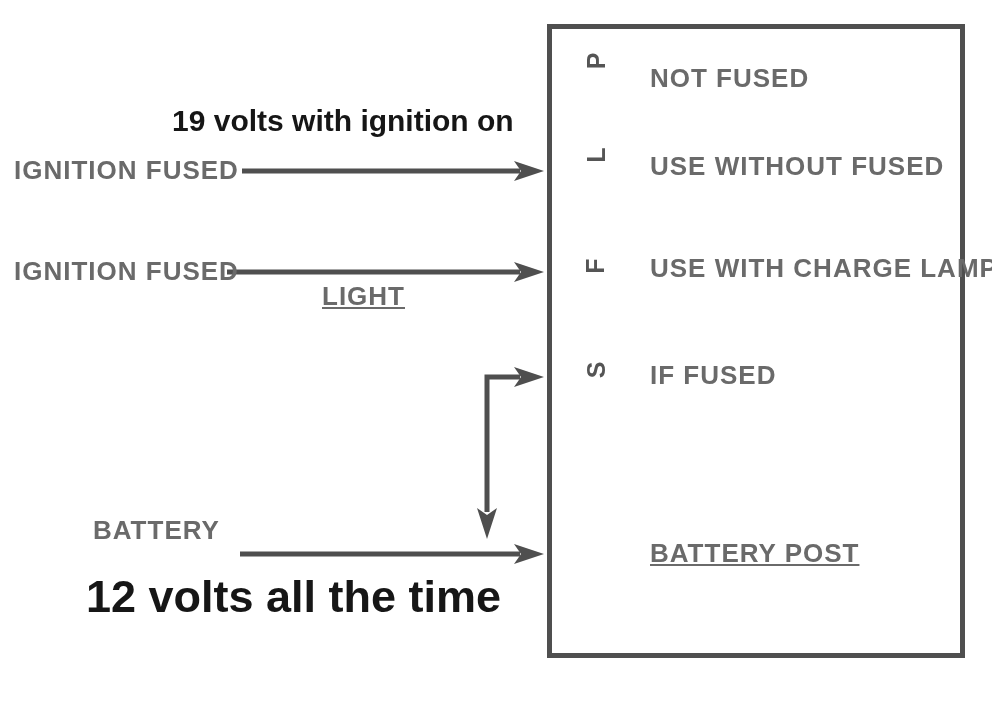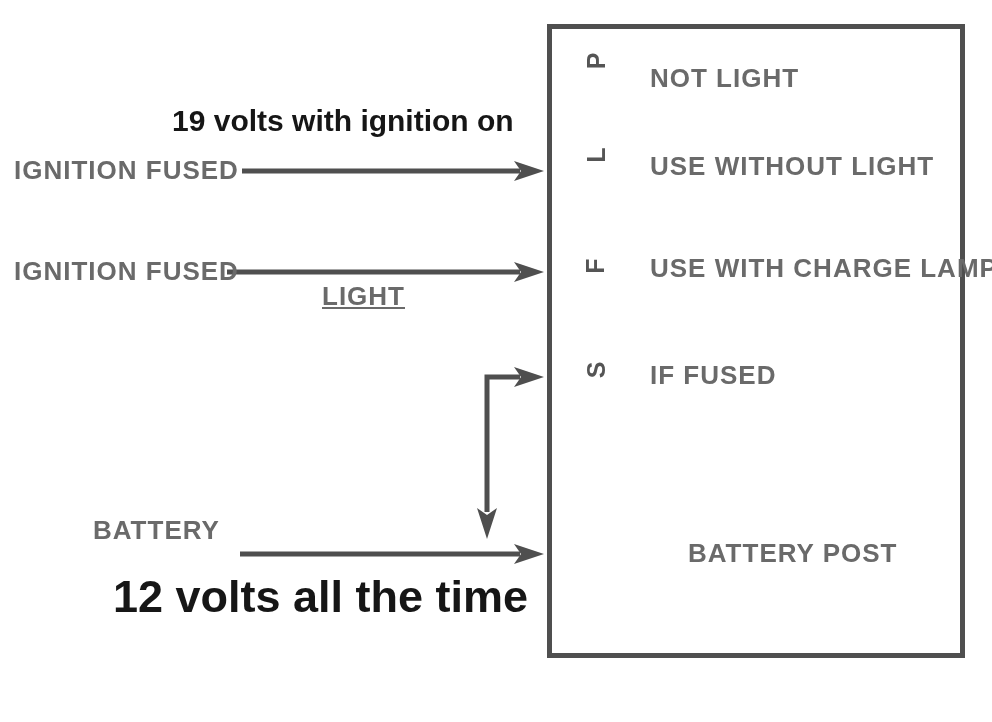--- a/index.html
+++ b/index.html
@@ -79,24 +79,24 @@
     <path class="head" d="M544,554 L514,544 L521,554 L514,564 Z"></path>
   </g>
 </svg>
 
 <div class="abs gray-label vcenter" style="left:14px;top:170px;">IGNITION FUSED</div>
 <div class="abs gray-label vcenter" style="left:14px;top:271px;">IGNITION FUSED</div>
 <div class="abs gray-label vcenter" style="left:322px;top:296px;text-decoration:underline;">LIGHT</div>
 <div class="abs gray-label vcenter" style="left:93px;top:530px;">BATTERY</div>
 
 <div class="abs black-note vcenter" style="left:172px;top:121px;font-size:30px;">19 volts with ignition on</div>
-<div class="abs black-note vcenter" style="left:86px;top:596px;font-size:45px;margin-left:27px;">12 volts all the time</div>
+<div class="abs black-note vcenter" style="left:86px;top:596px;font-size:45px;">12 volts all the time</div>
 
 <div class="abs pin" style="left:596px;top:61px;">P</div>
 <div class="abs pin" style="left:596px;top:155px;">L</div>
 <div class="abs pin" style="left:595px;top:266px;">F</div>
 <div class="abs pin" style="left:596px;top:370px;">S</div>
 
-<div class="abs gray-label vcenter" style="left:650px;top:78px;">NOT LIGHT</div>
-<div class="abs gray-label vcenter" style="left:650px;top:166px;">USE WITHOUT LIGHT</div>
+<div class="abs gray-label vcenter" style="left:650px;top:78px;">NOT FUSED</div>
+<div class="abs gray-label vcenter" style="left:650px;top:166px;">USE WITHOUT FUSED</div>
 <div class="abs gray-label vcenter" style="left:650px;top:268px;">USE WITH CHARGE LAMP</div>
 <div class="abs gray-label vcenter" style="left:650px;top:375px;">IF FUSED</div>
-<div class="abs gray-label vcenter" style="left:688px;top:553px;">BATTERY POST</div>
+<div class="abs gray-label vcenter" style="left:650px;top:553px;text-decoration:underline;">BATTERY POST</div>
 
 </body></html>

